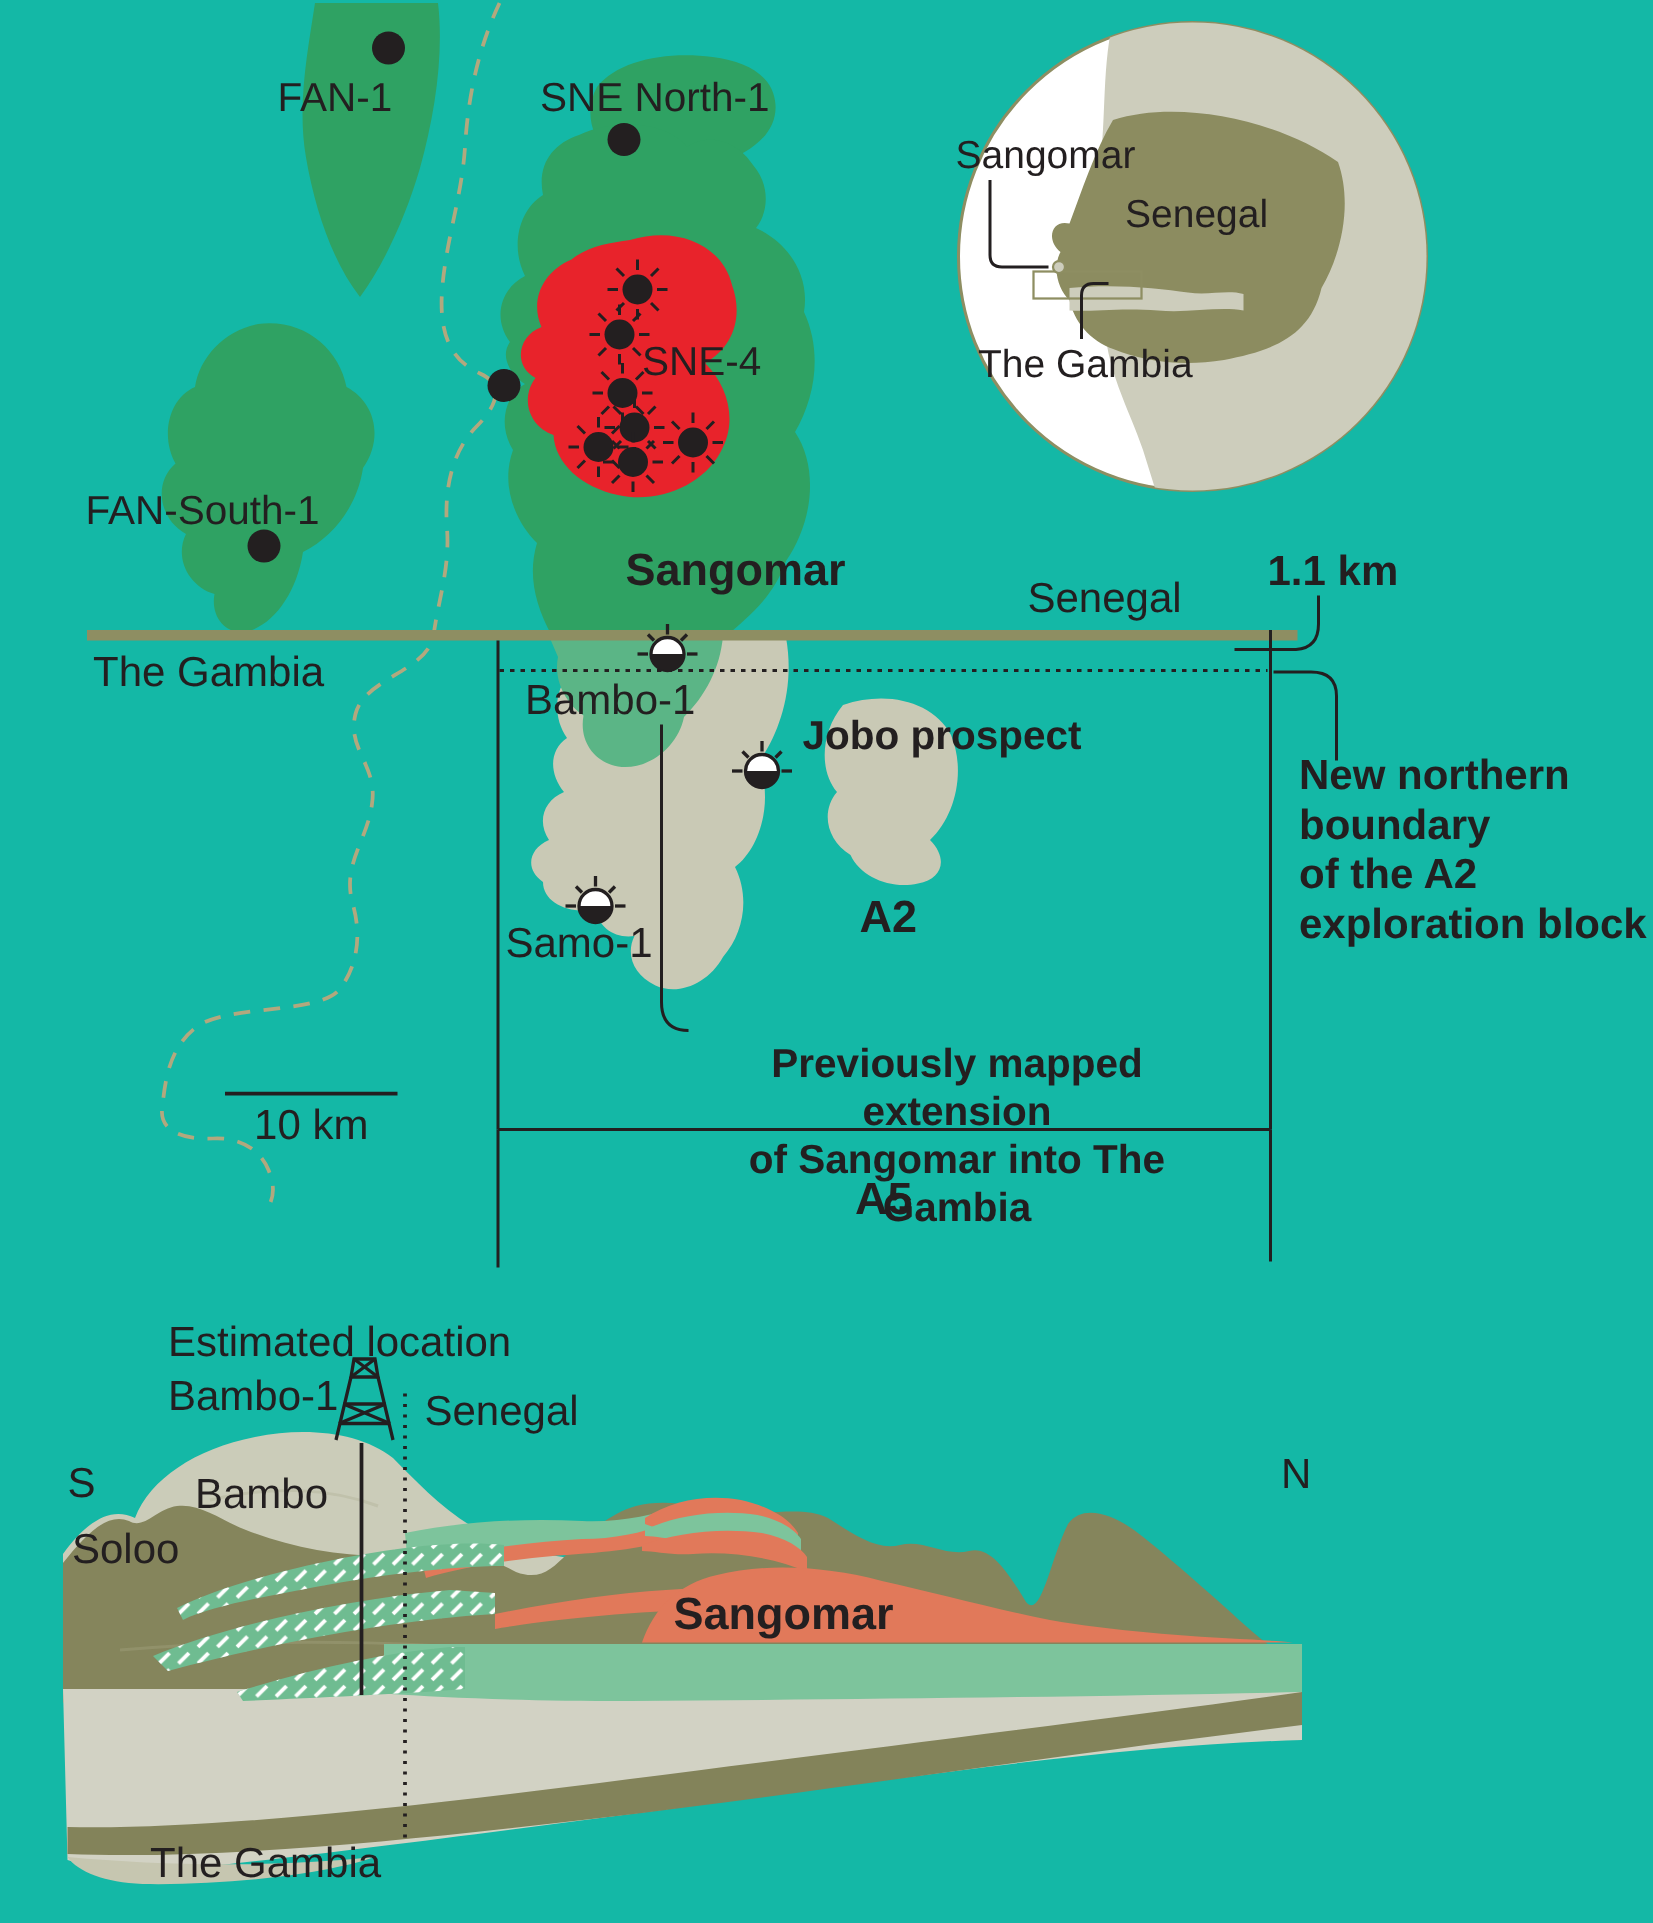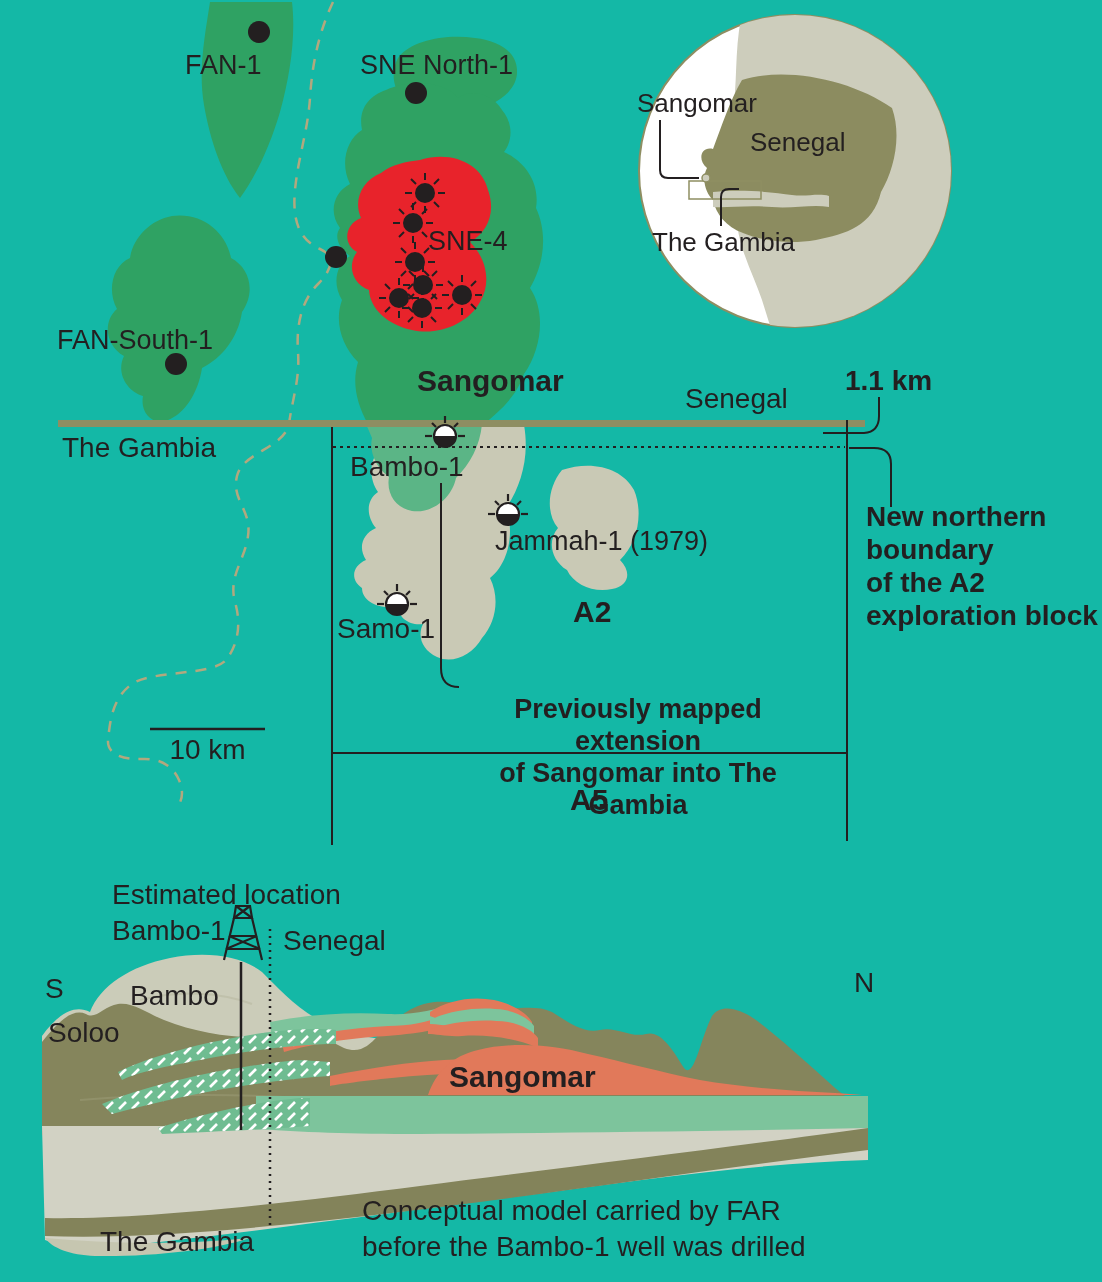--- a/index.html
+++ b/index.html
@@ -158,21 +158,21 @@
 
 <div class="lbl s27" style="left:185px;top:50px">FAN-1</div>
 <div class="lbl s27" style="left:360px;top:50px">SNE North-1</div>
 <div class="lbl s27" style="left:428px;top:226px">SNE-4</div>
 <div class="lbl s27" style="left:57px;top:325px">FAN-South-1</div>
 <div class="lbl s30 b" style="left:417px;top:363px">Sangomar</div>
 <div class="lbl s28" style="left:685px;top:382px">Senegal</div>
 <div class="lbl s28 b" style="left:845px;top:364px">1.1 km</div>
 <div class="lbl s28" style="left:62px;top:431px">The Gambia</div>
 <div class="lbl s28" style="left:350px;top:450px">Bambo-1</div>
-<div class="lbl s27" style="left:495px;top:526px">Jammah-1 (1979)</div>
+<div class="lbl s27 b" style="left:535px;top:475px">Jobo prospect</div>
 <div class="lbl s28" style="left:337px;top:612px">Samo-1</div>
 <div class="lbl s30 b" style="left:573px;top:594px">A2</div>
 <div class="lbl s30 b" style="left:570px;top:782px">A5</div>
 <div class="lbl s28 ctr" style="left:150px;top:694px;width:115px">10 km</div>
 <div class="lbl s28 b" style="left:866px;top:500px">New northern
 boundary
 of the A2
 exploration block</div>
 <div class="lbl s27 b ctr" style="left:452px;top:655px;width:372px">Previously mapped extension
 of Sangomar into The Gambia</div>
@@ -183,16 +183,14 @@
 
 <div class="lbl s28 lh13" style="left:112px;top:856px">Estimated location
 Bambo-1</div>
 <div class="lbl s28" style="left:283px;top:924px">Senegal</div>
 <div class="lbl s28" style="left:45px;top:972px">S</div>
 <div class="lbl s28" style="left:854px;top:966px">N</div>
 <div class="lbl s28" style="left:130px;top:979px">Bambo</div>
 <div class="lbl s28" style="left:48px;top:1016px">Soloo</div>
 <div class="lbl s30 b" style="left:449px;top:1059px">Sangomar</div>
 <div class="lbl s28" style="left:100px;top:1225px">The Gambia</div>
-<div class="lbl s28 lh13" style="left:362px;top:1172px">Conceptual model carried by FAR
-before the Bambo-1 well was drilled</div>
 
 </div>
 
 </body></html>

